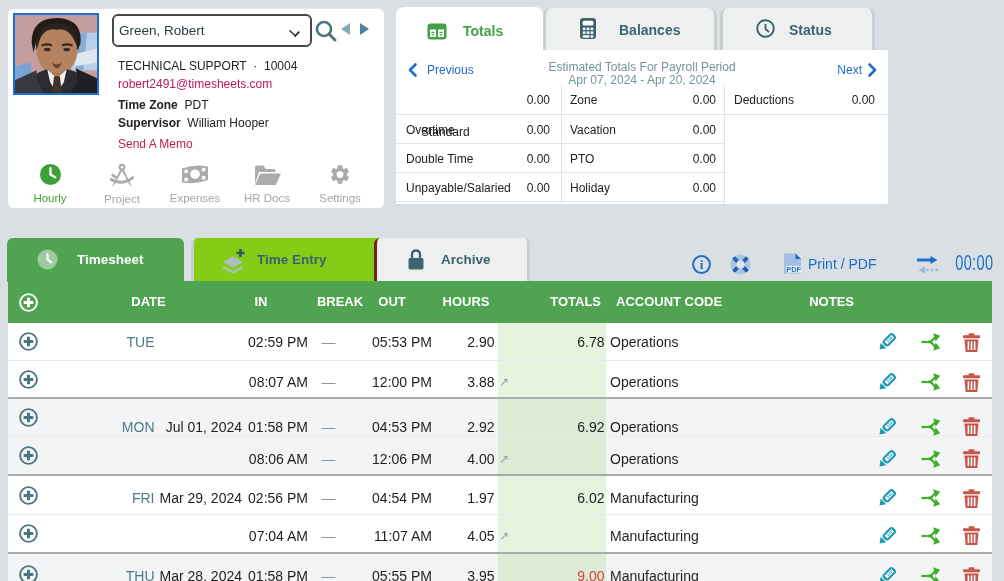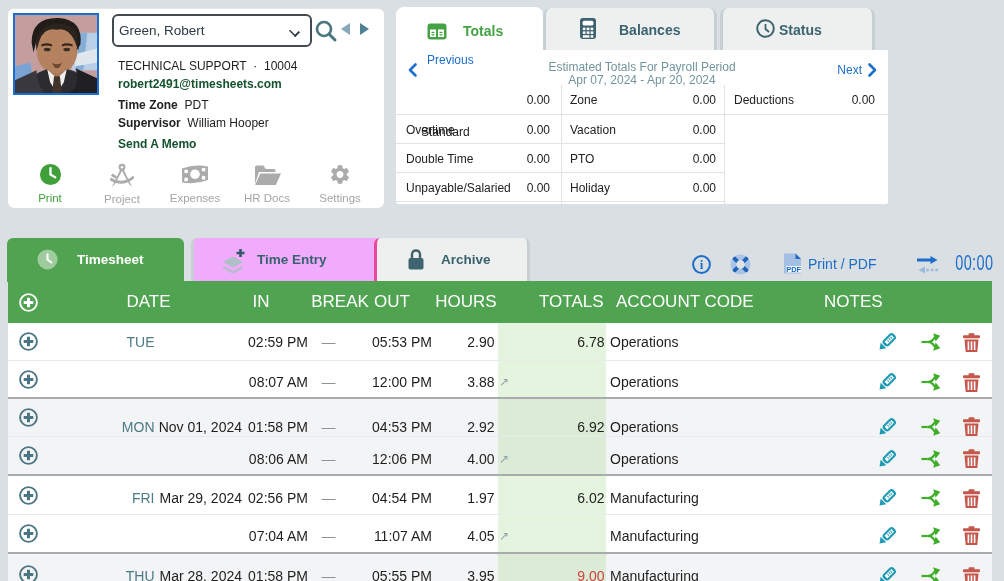--- a/index.html
+++ b/index.html
@@ -6,60 +6,60 @@
 html,body { width:1004px; height:581px; overflow:hidden; }
 body { background:#d9dfe2; font-family:"Liberation Sans", sans-serif; position:relative; }
 .abs { position:absolute; }
 
 
 #card { left:8px; top:8px; width:376px; height:200px; background:#fff; border-top:1px solid #e2e6e8; border-radius:6px; }
 #photo { left:13px; top:13px; width:86px; height:82px; border:2px solid #1b6fd1; }
 #sel { left:112px; top:14px; width:200px; height:33px; border:2px solid #44494e; border-radius:6px; background:#fff; font-size:13.5px; color:#2b3b41; line-height:29px; padding-left:5px; }
 #sel .chev { position:absolute; right:11px; top:11px; width:9px; height:9px; border-right:2.4px solid #2b3b41; border-bottom:2.4px solid #2b3b41; transform:rotate(45deg) scaleY(0.75); }
 .cardline { left:118px; font-size:12px; color:#222; white-space:nowrap; }
-a.lnk { color:#14532d; text-decoration:none;font-weight:bold; }
+a.lnk { color:#be185d; text-decoration:none; }
 
 
 .ic-item { top:163px; width:70px; text-align:center; }
 .ic-item .lbl { font-size:11.5px; color:#a5a5a5; margin-top:2px; }
 .ic-item.green .lbl { color:#3fa03a; }
 
 
 .ttab { top:8px; height:42px; background:#eef0f0; border-radius:8px 8px 0 0; border-left:3px solid #c6cfd4; border-right:3px solid #c6cfd4; }
 .ttab .txt { font-size:14px; font-weight:bold; color:#3c6470; }
 #tab-totals { left:396px; top:7px; width:147px; height:43px; background:#fff; border-radius:8px 8px 0 0; z-index:3; }
 #tab-totals .txt { font-size:14px; font-weight:bold; color:#44a244; position:absolute; left:67px; top:16px; }
 #tab-balances { left:543px; width:174px; }
 #tab-balances .txt { position:absolute; left:73px; top:14px; }
 #tab-status { left:720px; width:155px; }
-#tab-status .txt { position:absolute; left:56px; top:14px; }
+#tab-status .txt { position:absolute; left:66px; top:14px; }
 #tpanel { left:396px; top:50px; width:492px; height:154px; background:#fff; z-index:2; border-radius:0 0 2px 2px; }
 .pn-blue { color:#1b6ec9; font-size:12px; }
 #tp-head { position:absolute; left:0; top:11px; width:100%; text-align:center; color:#72949c; font-size:12px; line-height:13px; }
 .tgrid-line { position:absolute; background:#dfe3e5; }
 .tcell { position:absolute; height:29px; line-height:29px; font-size:12px; color:#222; }
 .tval { text-align:right; }
 
 
 .btab { top:238px; height:44px; border-radius:6px 6px 0 0; }
 #btab1 { left:7px; width:177px; background:#50a350; z-index:2; }
 #btab1 .txt { position:absolute; left:70px; top:14px; color:#fff; font-size:13.5px; font-weight:bold; }
-#btab2 { left:191px; width:193px; background:#f0abfc; border-left:3px solid #c6cfd4; border-right:1px solid #4d7c0f; }
+#btab2 { left:191px; width:193px; background:#84cc16; border-left:3px solid #c6cfd4; border-right:1px solid #4d7c0f; }
 #btab2 .txt { position:absolute; left:63px; top:14px; color:#39626e; font-size:13.5px; font-weight:bold; }
-#btab3 { left:374px; width:156px; background:#eef0f0; border-left:3px solid #ec4899; border-right:3px solid #c6cfd4; }
+#btab3 { left:374px; width:156px; background:#eef0f0; border-left:3px solid #7f1d1d; border-right:3px solid #c6cfd4; }
 #btab3 .txt { position:absolute; left:64px; top:14px; color:#39626e; font-size:13.5px; font-weight:bold; }
 
 
 #toolbar { left:680px; top:248px; width:324px; height:32px; }
 #print-lbl { position:absolute; left:128px; top:8px; color:#1b6ec9; font-size:14px; }
 #clock-lbl { position:absolute; right:11px; top:3px; color:#1b6ec9; font-size:21.5px; transform:scaleX(0.675); transform-origin:right center; letter-spacing:0.5px; }
 
 
 #thead { left:8px; top:281px; width:984px; height:42px; background:#50a350; }
-.hcell { position:absolute; top:0; height:42px; line-height:42px; color:#fff; font-size:17px; font-weight:normal; }
+.hcell { position:absolute; top:0; height:42px; line-height:42px; color:#fff; font-size:13px; font-weight:bold; }
 #rows { left:8px; top:323px; width:984px; }
 .trow { position:relative; background:#fff; }
 .trow.gray { background:#f3f4f5; }
 .trow .band { position:absolute; left:490px; width:108px; top:0; bottom:0; background:rgba(110,194,80,0.18); }
 .rplus { position:absolute; left:11px; top:50%; margin-top:-9.5px; }
 .tcol { position:absolute; top:0; height:100%; font-size:14px; color:#1e1e1e; display:flex; align-items:center; white-space:nowrap; }
 .tcol.r { justify-content:flex-end; }
 .day { color:#4b7b85; }
 .dash { color:#8a9499; }
 .red { color:#d0433e; }
@@ -114,21 +114,21 @@
 <div class="abs cardline" style="top:77px;"><a class="lnk" href="#">robert2491@timesheets.com</a></div>
 <div class="abs cardline" style="top:98px;"><b>Time Zone</b>&nbsp; PDT</div>
 <div class="abs cardline" style="top:116px;"><b>Supervisor</b>&nbsp; William Hooper</div>
 <div class="abs cardline" style="top:137px;"><a class="lnk" href="#">Send A Memo</a></div>
 
 <div class="abs ic-item green" style="left:15px;">
   <svg width="23" height="23" viewBox="0 0 24 24">
       <circle cx="12" cy="12" r="11" fill="#3fa03a"></circle>
       <path d="M12 5.5 L12 12 L17 15" stroke="#fff" stroke-width="2.4" fill="none" stroke-linecap="round"></path>
     </svg>
-  <div class="lbl">Print</div>
+  <div class="lbl">Hourly</div>
 </div>
 <div class="abs ic-item" style="left:87px;">
   <svg width="26" height="24" viewBox="0 0 26 24">
       <g fill="#ababab">
         <path d="M11.3 6.5 L4.6 20.5 L2.8 24 L5.8 21.2 L13.2 7.5 Z"></path>
         <path d="M14.7 6.5 L21.4 20.5 L23.2 24 L20.2 21.2 L12.8 7.5 Z"></path>
         <circle cx="13" cy="4.2" r="3.4"></circle>
         <path d="M1.5 14.5 Q13 22 24.5 12.5 L25 15.5 Q13 25 1 17.5 Z"></path>
         <path d="M3.5 10.5 L8 13.5 L6.5 15.8 L2 12.8 Z"></path>
       </g>
@@ -195,21 +195,21 @@
       <rect x="4.5" y="11.2" width="3" height="1.2" fill="#44a244"></rect>
       <rect x="12.5" y="11.2" width="3" height="1.2" fill="#44a244"></rect>
     </svg>
   <span class="txt">Totals</span>
 </div>
 
 <div id="tpanel" class="abs">
   <svg style="position:absolute; left:9px; top:12px;" width="16" height="16" viewBox="0 0 16 16">
       <path d="M10.5 2.5 L5 8 L10.5 13.5" fill="none" stroke="#1b6ec9" stroke-width="2.6" stroke-linecap="round" stroke-linejoin="round"></path>
     </svg>
-  <span class="pn-blue" style="position:absolute; left:31px; top:3px;">Previous</span>
+  <span class="pn-blue" style="position:absolute; left:31px; top:13px;">Previous</span>
   <div id="tp-head">Estimated Totals For Payroll Period<br>Apr 07, 2024 - Apr 20, 2024</div>
   <span class="pn-blue" style="position:absolute; right:26px; top:13px;">Next</span>
   <svg style="position:absolute; right:8px; top:12px;" width="16" height="16" viewBox="0 0 16 16">
       <path d="M5.5 2.5 L11 8 L5.5 13.5" fill="none" stroke="#1b6ec9" stroke-width="2.6" stroke-linecap="round" stroke-linejoin="round"></path>
     </svg>
 
   <div class="tgrid-line" style="left:165px; top:35px; width:1px; height:119px;"></div>
   <div class="tgrid-line" style="left:328px; top:35px; width:1px; height:119px;"></div>
   <div class="tgrid-line" style="left:0; top:64px; width:165px; height:1px;"></div>
   <div class="tgrid-line" style="left:0; top:93px; width:165px; height:1px;"></div>
@@ -305,21 +305,21 @@
       <circle cx="9.5" cy="9.5" r="8.4" fill="none" stroke="#fff" stroke-width="1.9"></circle>
       <path d="M9.5 4.7 L9.5 14.3 M4.7 9.5 L14.3 9.5" stroke="#fff" stroke-width="3"></path>
     </svg>
   <div class="hcell" style="left:113px; width:55px; text-align:center;">DATE</div>
   <div class="hcell" style="left:228px; width:50px; text-align:center;">IN</div>
   <div class="hcell" style="left:302px; width:60px; text-align:center;">BREAK</div>
   <div class="hcell" style="left:354px; width:60px; text-align:center;">OUT</div>
   <div class="hcell" style="left:423px; width:70px; text-align:center;">HOURS</div>
   <div class="hcell" style="left:531px; width:62px; text-align:right;">TOTALS</div>
   <div class="hcell" style="left:608px;">ACCOUNT CODE</div>
-  <div class="hcell" style="left:816px; width:70px; text-align:left;">NOTES</div>
+  <div class="hcell" style="left:776px; width:70px; text-align:right;">NOTES</div>
 </div>
 
 <div id="rows" class="abs">
 <div class="trow sep-light" style="height:38px;">
 <div class="band"></div>
 <svg class="rplus" width="19" height="19" viewBox="0 0 19 19">
         <circle cx="9.5" cy="9.5" r="8.4" fill="none" stroke="#4a7582" stroke-width="1.9"></circle>
         <path d="M9.5 4.7 L9.5 14.3 M4.7 9.5 L14.3 9.5" stroke="#4a7582" stroke-width="3"></path>
       </svg>
 <div class="tcol day r" style="left:91.5px; width:55px;">TUE</div>
@@ -417,21 +417,21 @@
         </svg>
       </div>
 </div>
 <div class="trow gray sep-light" style="height:38px;">
 <div class="band"></div>
 <svg class="rplus" width="19" height="19" viewBox="0 0 19 19">
         <circle cx="9.5" cy="9.5" r="8.4" fill="none" stroke="#4a7582" stroke-width="1.9"></circle>
         <path d="M9.5 4.7 L9.5 14.3 M4.7 9.5 L14.3 9.5" stroke="#4a7582" stroke-width="3"></path>
       </svg>
 <div class="tcol day r" style="left:91.5px; width:55px;">MON</div>
-<div class="tcol r" style="left:152px; width:82px;">Nov 01, 2024</div>
+<div class="tcol r" style="left:152px; width:82px;">Jul 01, 2024</div>
 <div class="tcol r" style="left:232px; width:68px;">01:58 PM</div>
 <div class="tcol" style="left:313.5px; width:20px;">
         <span class="dash">—</span>
       </div>
 <div class="tcol r" style="left:356px; width:68px;">04:53 PM</div>
 <div class="tcol r" style="left:432.5px; width:54px;">2.92</div>
 <div class="tcol r" style="left:532.5px; width:64px;">6.92</div>
 <div class="tcol" style="left:602px; width:160px;">Operations</div>
 <div class="tcol" style="left:869px;">
         <svg width="20" height="20" viewBox="0 0 20 20">

